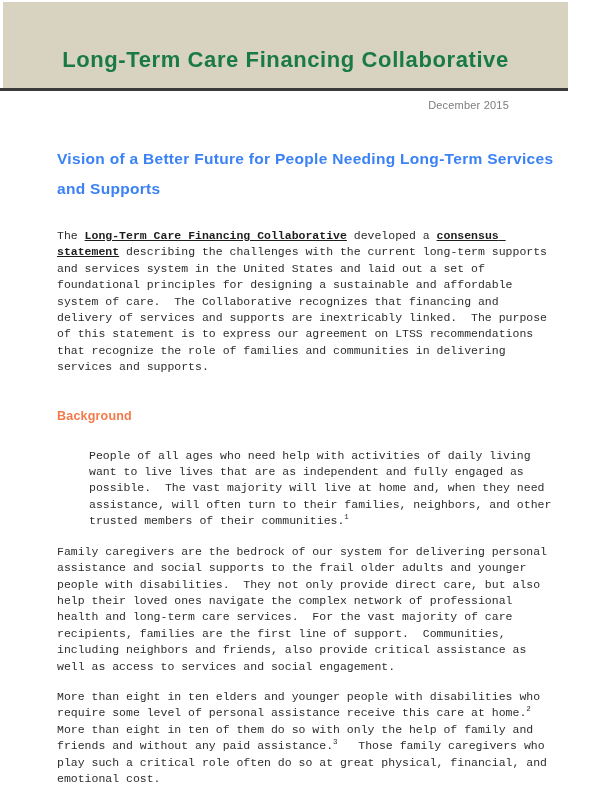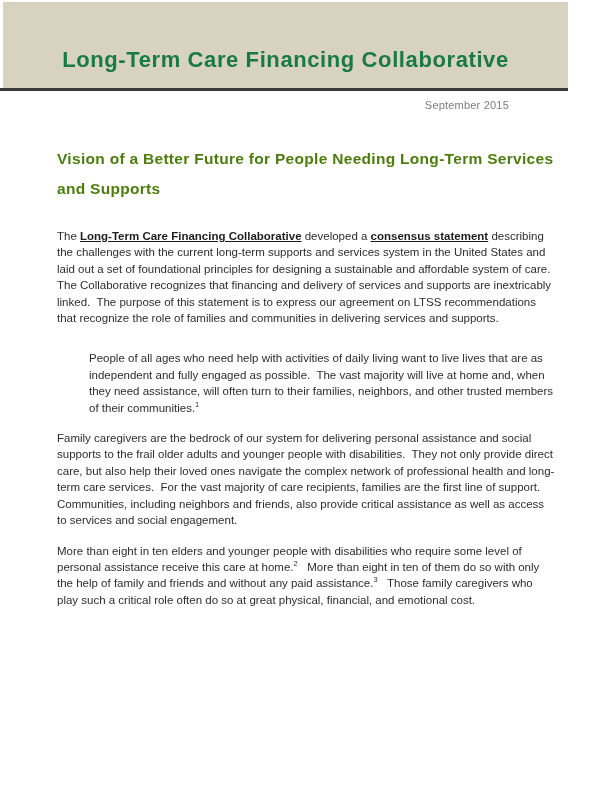--- a/index.html
+++ b/index.html
@@ -48,29 +48,30 @@
   .content {
     position: absolute;
     left: 57px; top: 140px;
     width: 498px;
   }
   .doc-title {
     margin: 4px 0 0 0;
     font-size: 15.5px;
     line-height: 30px;
     font-weight: bold;
-    color: #4d7c0f;
+    color: #3b82f6;
     letter-spacing: 0.3px;
   }
   .body-text {
     margin: 14px 0 0 0;
     font-size: 11.5px;
     line-height: 16.4px;
     color: #2d2d2d;
     white-space: pre-wrap;
+    font-family: Liberation Mono, monospace;
   }
   .intro { margin-top: 24px; }
   .after-heading { margin-top: 24px; margin-left: 32px; }
   .doc-link {
     color: #1d1d1d;
     font-weight: bold;
     text-decoration: underline;
     cursor: pointer;
   }
   .section-heading {
@@ -91,28 +92,29 @@
 <body>
 
 <div class="page">
 
   <header class="banner">
     <h1 class="banner-title">Long-Term Care Financing Collaborative</h1>
   </header>
 
   <div class="header-rule"></div>
 
-  <div class="date-line">September 2015</div>
+  <div class="date-line">December 2015</div>
 
   <main class="content">
 
     <h2 class="doc-title">Vision of a Better Future for People Needing Long-Term Services and Supports</h2>
 
     <p class="body-text intro"><span>The </span><a class="doc-link">Long-Term Care Financing Collaborative</a><span> developed a </span><a class="doc-link">consensus statement</a><span> describing the challenges with the current long-term supports and services system in the United States and laid out a set of foundational principles for designing a sustainable and affordable system of care.  The Collaborative recognizes that financing and delivery of services and supports are inextricably linked.  The purpose of this statement is to express our agreement on LTSS recommendations that recognize the role of families and communities in delivering services and supports.</span></p>
 
+    <h3 class="section-heading">Background</h3>
 
     <p class="body-text after-heading"><span>People of all ages who need help with activities of daily living want to live lives that are as independent and fully engaged as possible.  The vast majority will live at home and, when they need assistance, will often turn to their families, neighbors, and other trusted members of their communities.</span><sup class="footnote">1</sup></p>
 
     <p class="body-text">Family caregivers are the bedrock of our system for delivering personal assistance and social supports to the frail older adults and younger people with disabilities.  They not only provide direct care, but also help their loved ones navigate the complex network of professional health and long-term care services.  For the vast majority of care recipients, families are the first line of support.  Communities, including neighbors and friends, also provide critical assistance as well as access to services and social engagement.</p>
 
     <p class="body-text"><span>More than eight in ten elders and younger people with disabilities who require some level of personal assistance receive this care at home.</span><sup class="footnote">2</sup><span>   More than eight in ten of them do so with only the help of family and friends and without any paid assistance.</span><sup class="footnote">3</sup><span>   Those family caregivers who play such a critical role often do so at great physical, financial, and emotional cost.</span></p>
 
   </main>
 
 </div>

